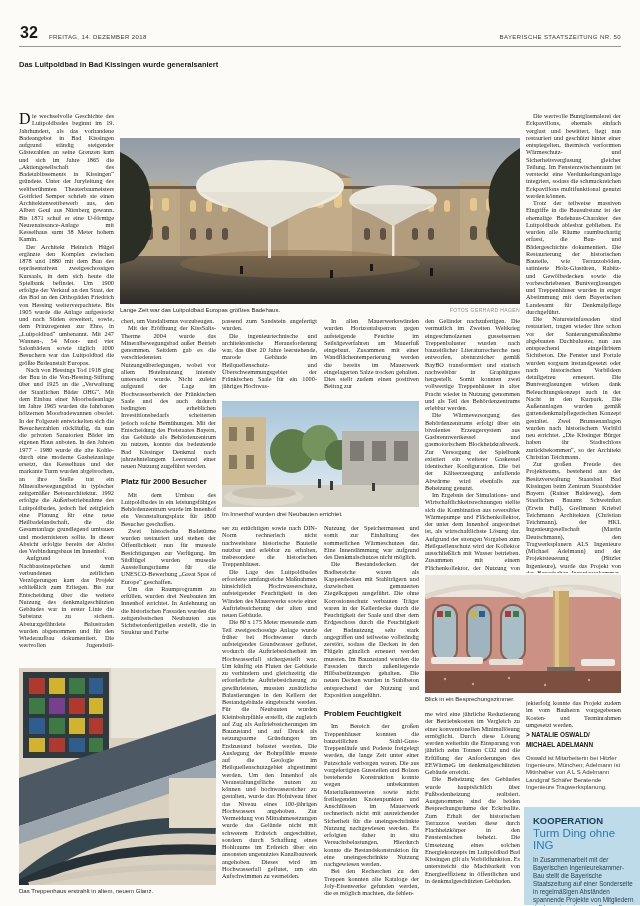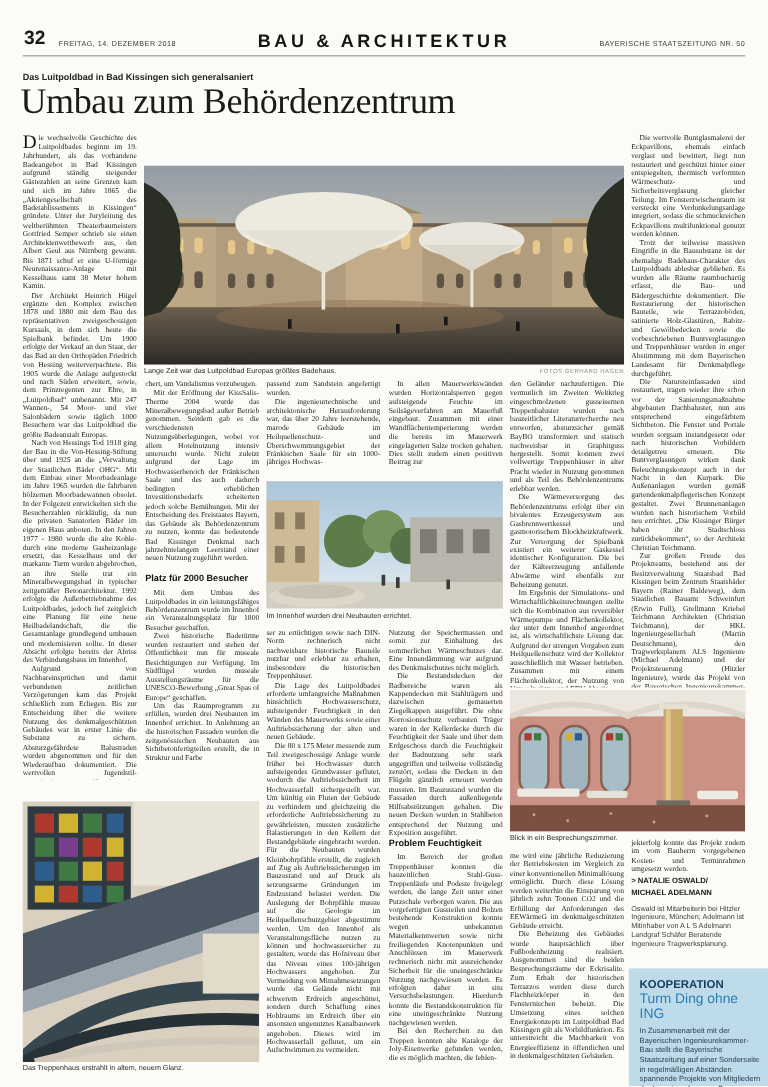--- a/index.html
+++ b/index.html
@@ -50,26 +50,24 @@
   .koop-sub{font-family:"Liberation Sans",sans-serif;font-size:11.5px;color:#2b7cb5;margin:1px 0 5px 0;}
   .koop-body{font-family:"Liberation Sans",sans-serif;font-size:6.3px;line-height:8px;color:#2c4250;margin:0;}
 </style>
 </head>
 <body>
 
 <div id="page">
 
   <div class="pagenum">32</div>
   <div class="hdr-date">FREITAG, 14. DEZEMBER 2018</div>
-  <div class="hdr-section">BAU &amp; ARCHITEKTUR</div>
   <div class="hdr-right">BAYERISCHE STAATSZEITUNG   NR. 50</div>
   <div class="hdr-rule"></div>
 
-  <div class="kicker">Das Luitpoldbad in Bad Kissingen sich generalsaniert</div>
-  <h1 class="headline" style="margin:0;font-weight:normal;">Umbau zum Behördenzentrum</h1>
+  <div class="kicker">Das Luitpoldbad in Bad Kissingen wurde generalsaniert</div>
 
   <div class="photo" style="left:120px;top:138px;width:400px;height:166px;">
     <svg width="400" height="166" viewBox="0 0 400 166">
       <defs>
         <linearGradient id="sky1" x1="0" y1="0" x2="0" y2="1">
           <stop offset="0" stop-color="#929ca7"></stop>
             <stop offset="1" stop-color="#c9c4b2"></stop>
         </linearGradient>
         <linearGradient id="grd1" x1="0" y1="0" x2="0" y2="1">
           <stop offset="0" stop-color="#6b5f4e"></stop>
@@ -274,21 +272,21 @@
       <p class="body-p cont">ser zu ertüchtigen sowie nach DIN-Norm rechnerisch nicht nachweisbare historische Bauteile nutzbar und erlebbar zu erhalten, insbesondere die historischen Treppenhäuser.</p>
       <p class="body-p">Die Lage des Luitpoldbades erforderte umfangreiche Maßnahmen hinsichtlich Hochwasserschutz, aufsteigender Feuchtigkeit in den Wänden des Mauerwerks sowie einer Auftriebssicherung der alten und neuen Gebäude.</p>
       <p class="body-p">Die 80 x 175 Meter messende zum Teil zweigeschossige Anlage wurde früher bei Hochwasser durch aufsteigendes Grundwasser geflutet, wodurch die Auftriebssicherheit im Hochwasserfall sichergestellt war. Um künftig ein Fluten der Gebäude zu verhindern und gleichzeitig die erforderliche Auftriebssicherung zu gewährleisten, mussten zusätzliche Balastierungen in den Kellern der Bestandgebäude eingebracht werden. Für die Neubauten wurden Kleinbohrpfähle erstellt, die zugleich auf Zug als Auftriebssicherungen im Bauzustand und auf Druck als setzungsarme Gründungen im Endzustand belastet werden. Die Auslegung der Bohrpfähle musste auf die Geologie im Heilquellenschutzgebiet abgestimmt werden. Um den Innenhof als Veranstaltungsfläche nutzen zu können und hochwassersicher zu gestalten, wurde das Hofniveau über das Niveau eines 100-jährigen Hochwassers angehoben. Zur Vermeidung von Mitnahmesetzungen wurde das Gelände nicht mit schwerem Erdreich angeschüttet, sondern durch Schaffung eines Hohlraums im Erdreich über ein ansonsten ungenutztes Kanalbauwerk angehoben. Dieses wird im Hochwasserfall geflutet, um ein Aufschwimmen zu vermeiden.</p>
     </div>
   <div class="colblock" style="left:324px;top:317px;width:95px;height:82px;">
       <p class="body-p">In allen Mauerwerkswänden wurden Horizontalsperren gegen aufsteigende Feuchte im Seilsägeverfahren am Mauerfuß eingebaut. Zusammen mit einer Wandflächentemperierung werden die bereits im Mauerwerk eingelagerten Salze trocken gehalten. Dies stellt zudem einen positiven Beitrag zur</p>
     </div>
   <div class="colblock" style="left:324px;top:524px;width:95px;height:381px;">
       <p class="body-p cont">Nutzung der Speichermassen und somit zur Einhaltung des sommerlichen Wärmeschutzes dar. Eine Innendämmung war aufgrund des Denkmalschutzes nicht möglich.</p>
       <p class="body-p">Die Bestandsdecken der Badbereiche waren als Kappendecken mit Stahlträgern und dazwischen gemauerten Ziegelkappen ausgeführt. Die ohne Korrosionsschutz verbauten Träger waren in der Kellerdecke durch die Feuchtigkeit der Saale und über dem Erdgeschoss durch die Feuchtigkeit der Badnutzung sehr stark angegriffen und teilweise vollständig zerstört, sodass die Decken in den Flügeln gänzlich erneuert werden mussten. Im Bauzustand wurden die Fassaden durch außenliegende Hilfsabstützungen gehalten. Die neuen Decken wurden in Stahlbeton entsprechend der Nutzung und Exposition ausgeführt.</p>
-      <h3 class="subhead" style="margin: 1px 0px 5px;">Problem Feuchtigkeit</h3>
+      <h3 class="subhead" style="margin: 12px 0px 5px;">Problem Feuchtigkeit</h3>
       <p class="body-p">Im Bereich der großen Treppenhäuser konnten die bauzeitlichen Stahl-Guss-Treppenläufe und Podeste freigelegt werden, die lange Zeit unter einer Putzschale verborgen waren. Die aus vorgefertigten Gussteilen und Bolzen bestehende Konstruktion konnte wegen unbekannten Materialkennwerten sowie nicht freiliegenden Knotenpunkten und Anschlüssen im Mauerwerk rechnerisch nicht mit ausreichender Sicherheit für die uneingeschränkte Nutzung nachgewiesen werden. Es erfolgten daher in situ Versuchsbelastungen. Hierdurch konnte die Bestandskonstruktion für eine uneingeschränkte Nutzung nachgewiesen werden.</p>
       <p class="body-p">Bei den Recherchen zu den Treppen konnten alte Kataloge der Joly-Eisenwerke gefunden werden, die es möglich machten, die fehlen-</p>
     </div>
   <div class="colblock" style="left:425px;top:317px;width:95px;height:256px;">
       <p class="body-p cont">den Geländer nachzufertigen. Die vermutlich im Zweiten Weltkrieg eingeschmolzenen gusseisernen Treppenbaluster wurden nach bauzeitlicher Literaturrecherche neu entworfen, absturzsicher gemäß BayBO transformiert und statisch nachweisbar in Graphitguss hergestellt. Somit konnten zwei vollwertige Treppenhäuser in alter Pracht wieder in Nutzung genommen und als Teil des Behördenzentrums erlebbar werden.</p>
       <p class="body-p">Die Wärmeversorgung des Behördenzentrums erfolgt über ein bivalentes Erzeugersystem aus Gasbrennwertkessel und gasmotorischem Blockheizkraftwerk. Zur Versorgung der Spielbank existiert ein weiterer Gaskessel identischer Konfiguration. Die bei der Kälteerzeugung anfallende Abwärme wird ebenfalls zur Beheizung genutzt.</p>
       <p class="body-p">Im Ergebnis der Simulations- und Wirtschaftlichkeitsrechnungen stellte sich die Kombination aus reversibler Wärmepumpe und Flächenkollektor, der unter dem Innenhof angeordnet ist, als wirtschaftlichste Lösung dar. Aufgrund der strengen Vorgaben zum Heilquellenschutz wird der Kollektor ausschließlich mit Wasser betrieben. Zusammen mit einem Flächenkollektor, der Nutzung von Umweltwärme und EDV-Abwär-</p>
     </div>
   <div class="colblock" style="left:425px;top:710px;width:95px;height:195px;">
       <p class="body-p cont">me wird eine jährliche Reduzierung der Betriebskosten im Vergleich zu einer konventionellen Minimallösung ermöglicht. Durch diese Lösung werden weiterhin die Einsparung von jährlich zehn Tonnen CO2 und die Erfüllung der Anforderungen des EEWärmeG im denkmalgeschützten Gebäude erreicht.</p>

